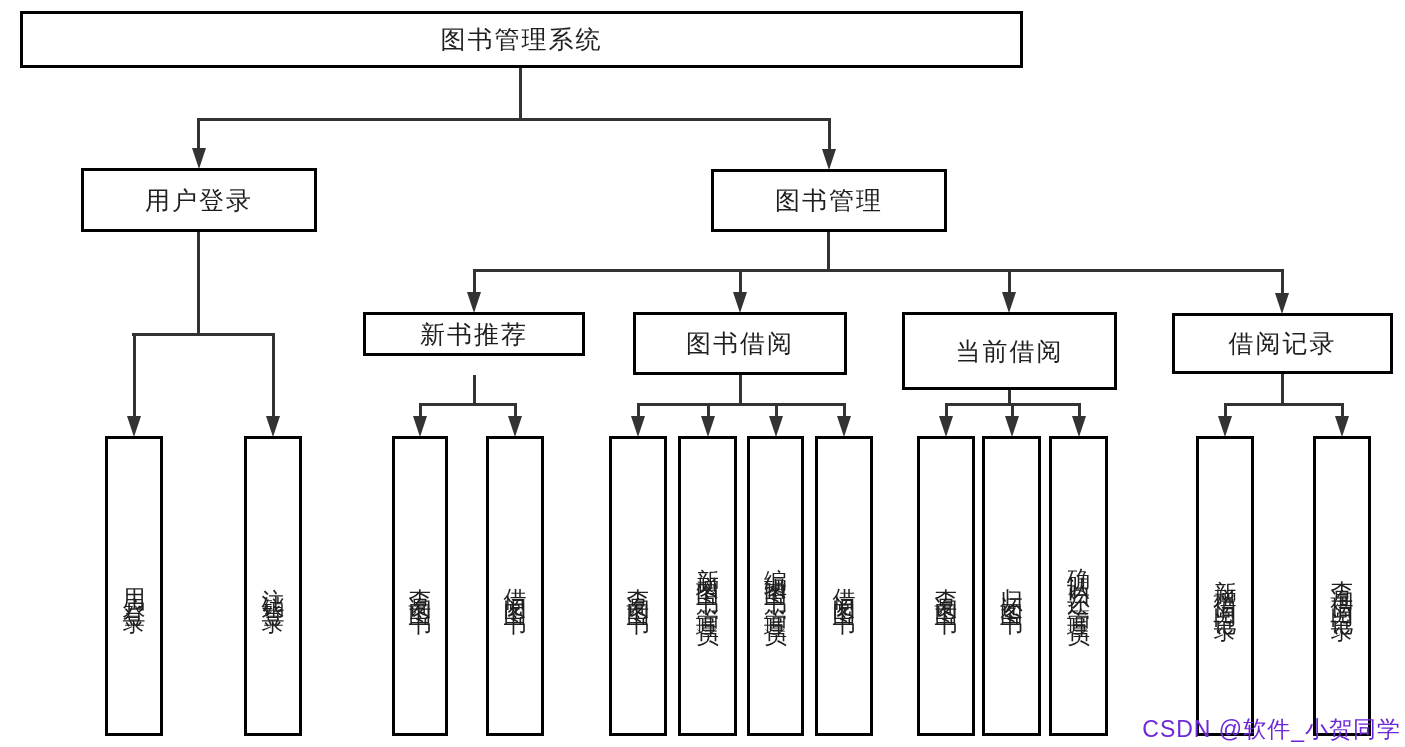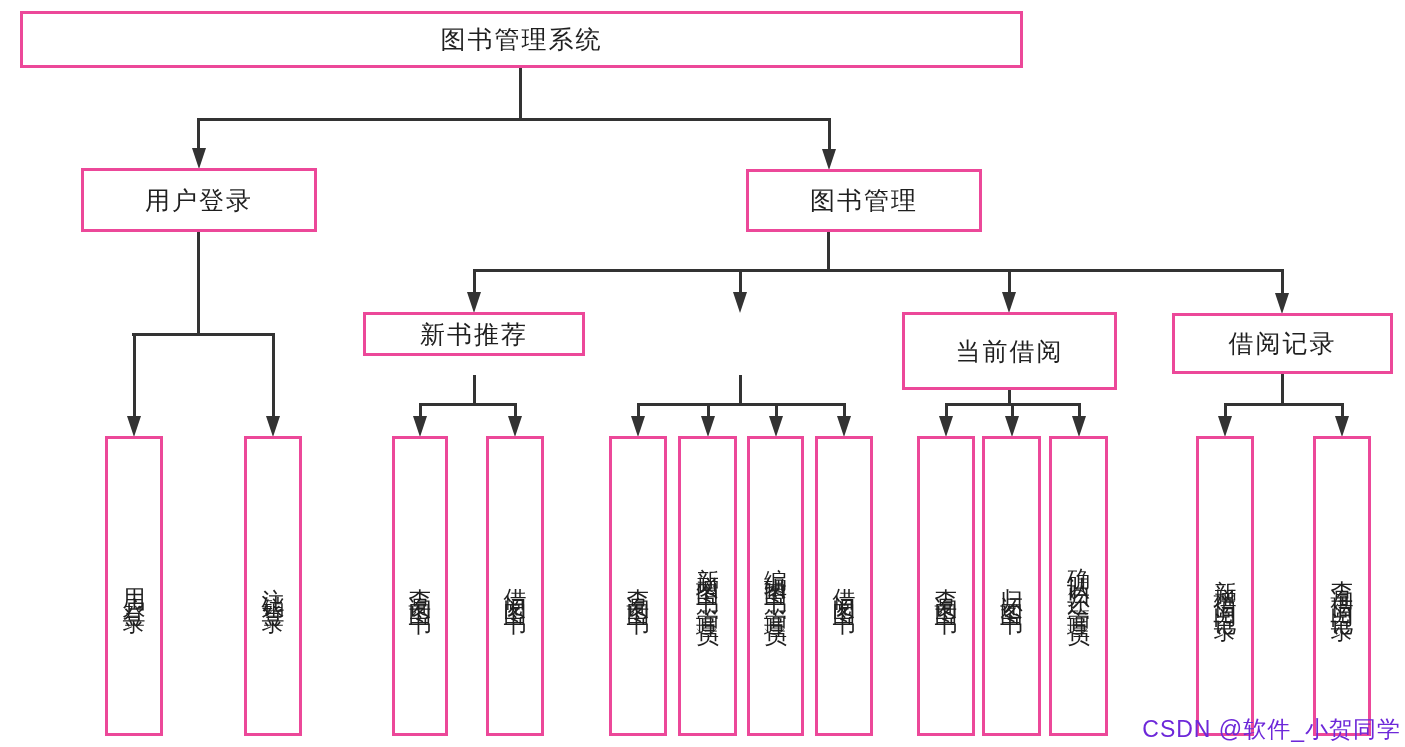--- a/index.html
+++ b/index.html
@@ -11,21 +11,21 @@
   .canvas {
     position: relative;
     width: 1405px;
     height: 747px;
     background: #ffffff;
     overflow: hidden;
   }
   .box {
     position: absolute;
     background: #ffffff;
-    border: 3px solid #ec4899;
+    border: 3px solid #000000;
     box-sizing: border-box;
     display: flex;
     align-items: center;
     justify-content: center;
     color: #1f1f1f;
     font-size: 25px;
     letter-spacing: 2px;
     white-space: nowrap;
     z-index: 2;
   }
@@ -70,23 +70,24 @@
   }
 </style>
 </head>
 <body>
 
 <div class="canvas">
 
   <div class="box" style="left:20px;top:11px;width:1003px;height:57px">图书管理系统</div>
 
   <div class="box" style="left:81px;top:168px;width:236px;height:64px">用户登录</div>
-  <div class="box" style="left:746px;top:169px;width:236px;height:63px">图书管理</div>
+  <div class="box" style="left:711px;top:169px;width:236px;height:63px">图书管理</div>
 
   <div class="box" style="left:363px;top:312px;width:222px;height:44px">新书推荐</div>
+  <div class="box" style="left:633px;top:312px;width:214px;height:63px">图书借阅</div>
   <div class="box" style="left:902px;top:312px;width:215px;height:78px">当前借阅</div>
   <div class="box" style="left:1172px;top:313px;width:221px;height:61px">借阅记录</div>
 
   <div class="box vbox" style="left:105px;top:436px;width:58px;height:300px">用户登录</div>
   <div class="box vbox" style="left:244px;top:436px;width:58px;height:300px">注销登录</div>
 
   <div class="box vbox" style="left:392px;top:436px;width:56px;height:300px">查询图书</div>
   <div class="box vbox" style="left:486px;top:436px;width:58px;height:300px">借阅图书</div>
 
   <div class="box vbox" style="left:609px;top:436px;width:58px;height:300px">查询图书</div>

